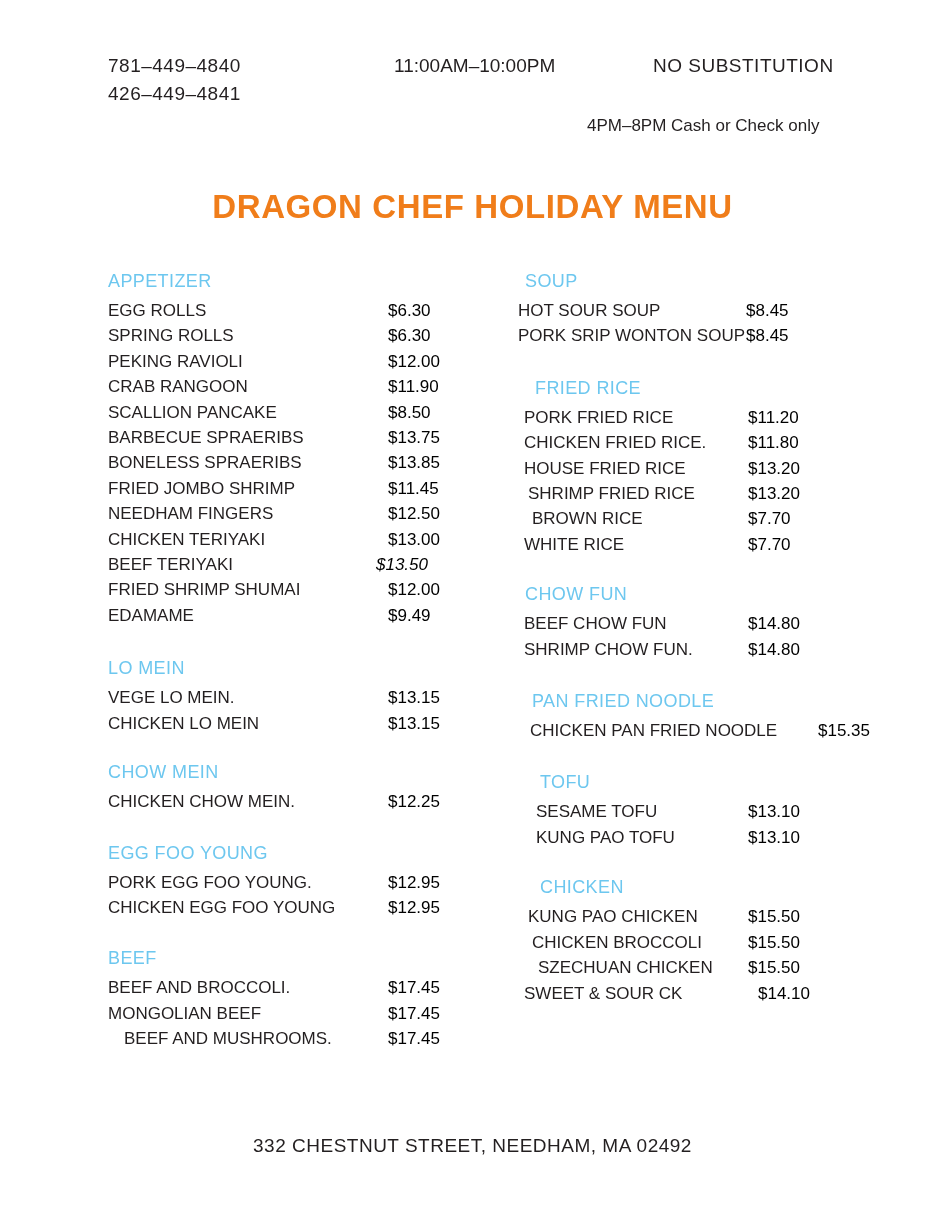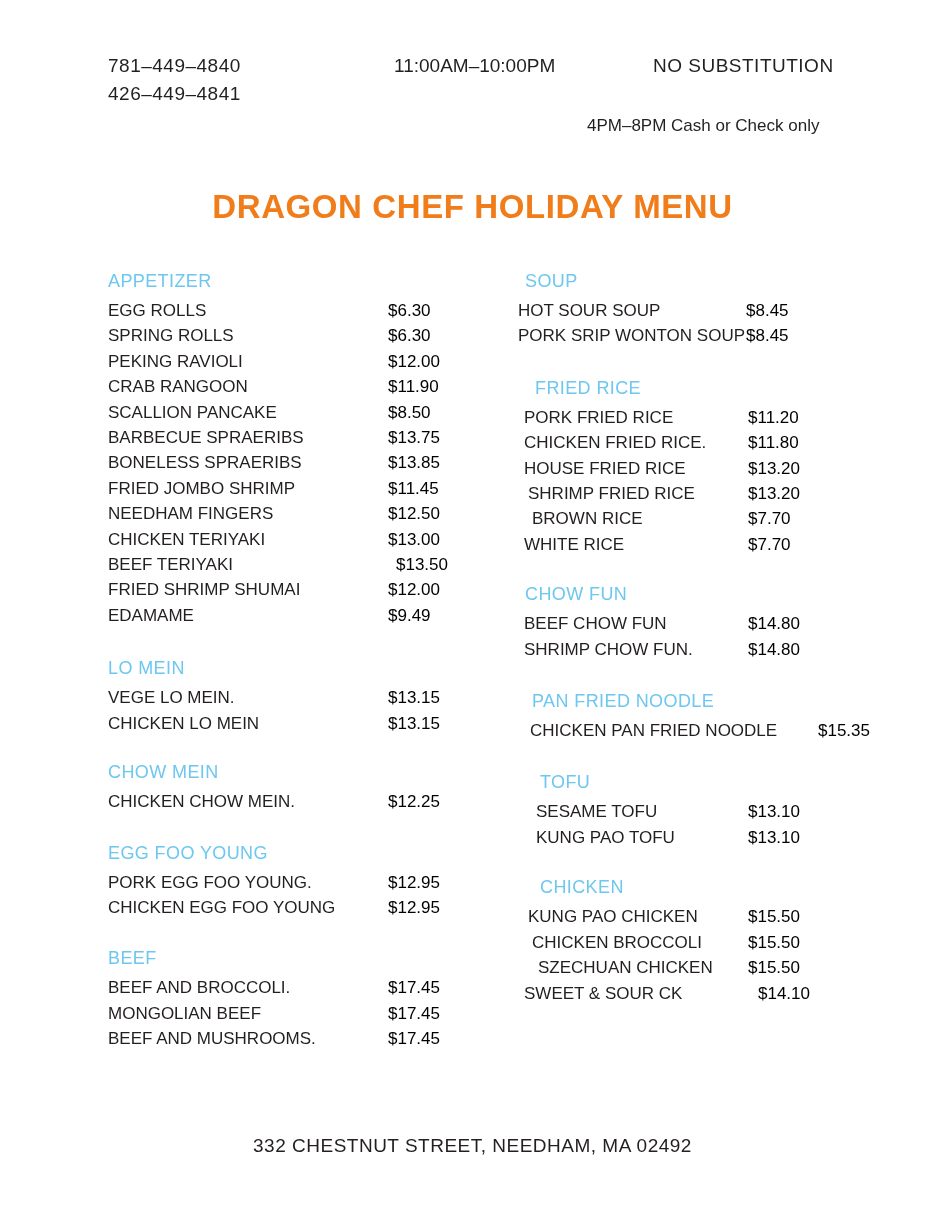--- a/index.html
+++ b/index.html
@@ -162,21 +162,21 @@
           <div class="item-row"><span class="item-name" style="padding-left: 0px;">EGG ROLLS</span><span class="item-price" style="left: 280px;">$6.30</span></div>
           <div class="item-row"><span class="item-name" style="padding-left: 0px;">SPRING ROLLS</span><span class="item-price" style="left: 280px;">$6.30</span></div>
           <div class="item-row"><span class="item-name" style="padding-left: 0px;">PEKING RAVIOLI</span><span class="item-price" style="left: 280px;">$12.00</span></div>
           <div class="item-row"><span class="item-name" style="padding-left: 0px;">CRAB RANGOON</span><span class="item-price" style="left: 280px;">$11.90</span></div>
           <div class="item-row"><span class="item-name" style="padding-left: 0px;">SCALLION PANCAKE</span><span class="item-price" style="left: 280px;">$8.50</span></div>
           <div class="item-row"><span class="item-name" style="padding-left: 0px;">BARBECUE SPRAERIBS</span><span class="item-price" style="left: 280px;">$13.75</span></div>
           <div class="item-row"><span class="item-name" style="padding-left: 0px;">BONELESS SPRAERIBS</span><span class="item-price" style="left: 280px;">$13.85</span></div>
           <div class="item-row"><span class="item-name" style="padding-left: 0px;">FRIED JOMBO SHRIMP</span><span class="item-price" style="left: 280px;">$11.45</span></div>
           <div class="item-row"><span class="item-name" style="padding-left: 0px;">NEEDHAM FINGERS</span><span class="item-price" style="left: 280px;">$12.50</span></div>
           <div class="item-row"><span class="item-name" style="padding-left: 0px;">CHICKEN TERIYAKI</span><span class="item-price" style="left: 280px;">$13.00</span></div>
-          <div class="item-row"><span class="item-name" style="padding-left: 0px;">BEEF TERIYAKI</span><span class="item-price" style="left: 288px;">$13.50</span></div>
+          <div class="item-row"><span class="item-name" style="padding-left: 0px;">BEEF TERIYAKI</span><span class="item-price" style="left: 268px; font-style: italic;">$13.50</span></div>
           <div class="item-row"><span class="item-name" style="padding-left: 0px;">FRIED SHRIMP SHUMAI</span><span class="item-price" style="left: 280px;">$12.00</span></div>
           <div class="item-row"><span class="item-name" style="padding-left: 0px;">EDAMAME</span><span class="item-price" style="left: 280px;">$9.49</span></div>
           <div style="height: 27px;"></div>
         </div>
         <div class="section">
           <div class="section-title" style="padding-left: 0px;">LO MEIN</div>
           <div class="item-row"><span class="item-name" style="padding-left: 0px;">VEGE LO MEIN.</span><span class="item-price" style="left: 280px;">$13.15</span></div>
           <div class="item-row"><span class="item-name" style="padding-left: 0px;">CHICKEN LO MEIN</span><span class="item-price" style="left: 280px;">$13.15</span></div>
           <div style="height: 23px;"></div>
         </div>
@@ -188,21 +188,21 @@
         <div class="section">
           <div class="section-title" style="padding-left: 0px;">EGG FOO YOUNG</div>
           <div class="item-row"><span class="item-name" style="padding-left: 0px;">PORK EGG FOO YOUNG.</span><span class="item-price" style="left: 280px;">$12.95</span></div>
           <div class="item-row"><span class="item-name" style="padding-left: 0px;">CHICKEN EGG FOO YOUNG</span><span class="item-price" style="left: 280px;">$12.95</span></div>
           <div style="height: 25px;"></div>
         </div>
         <div class="section">
           <div class="section-title" style="padding-left: 0px;">BEEF</div>
           <div class="item-row"><span class="item-name" style="padding-left: 0px;">BEEF AND BROCCOLI.</span><span class="item-price" style="left: 280px;">$17.45</span></div>
           <div class="item-row"><span class="item-name" style="padding-left: 0px;">MONGOLIAN BEEF</span><span class="item-price" style="left: 280px;">$17.45</span></div>
-          <div class="item-row"><span class="item-name" style="padding-left: 0px;">BEEF AND MUSHROOMS.</span><span class="item-price" style="left: 280px;">$17.45</span></div>
+          <div class="item-row"><span class="item-name" style="padding-left: 0px; margin-left: 16px;">BEEF AND MUSHROOMS.</span><span class="item-price" style="left: 280px;">$17.45</span></div>
         </div>
       </div>
     <div class="col col-right" id="col-right">
         <div class="section">
           <div class="section-title" style="padding-left: 7px;">SOUP</div>
           <div class="item-row"><span class="item-name" style="padding-left: 0px;">HOT SOUR SOUP</span><span class="item-price" style="left: 228px;">$8.45</span></div>
           <div class="item-row"><span class="item-name">PORK SRIP WONTON SOUP</span><span class="item-price" style="left: 228px;">$8.45</span></div>
           <div style="height: 26px;"></div>
         </div>
         <div class="section">

